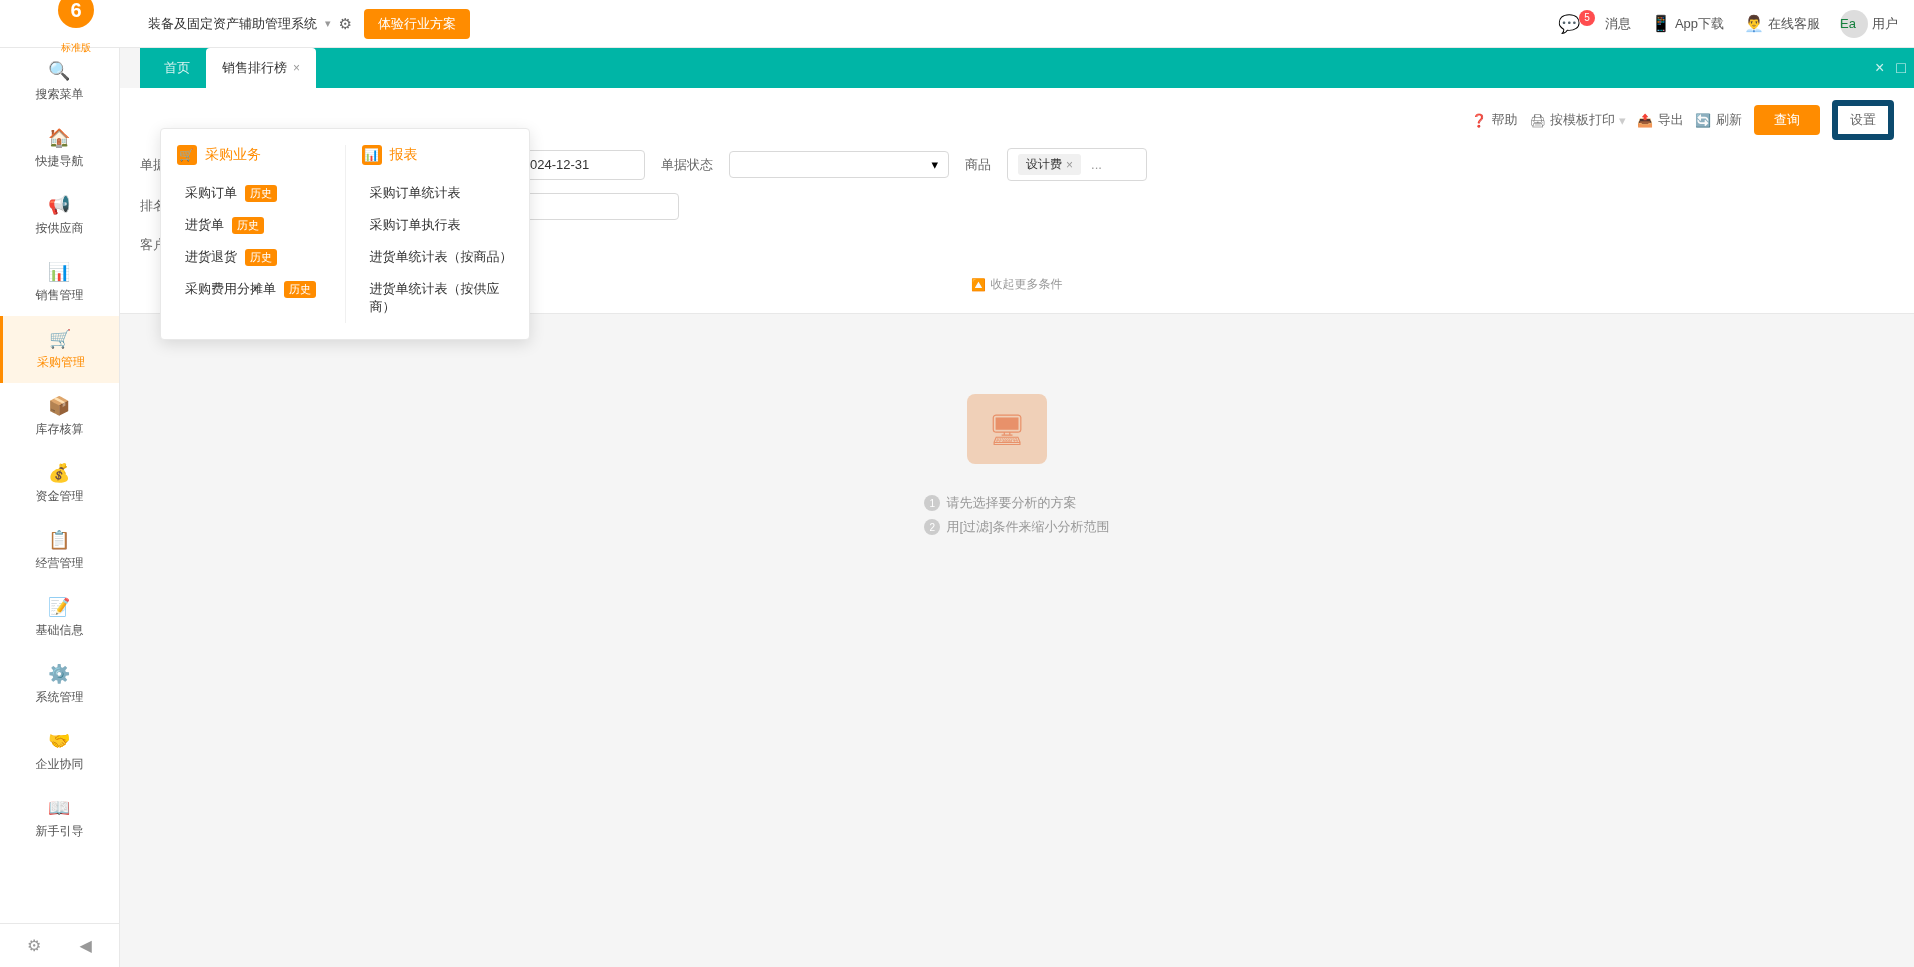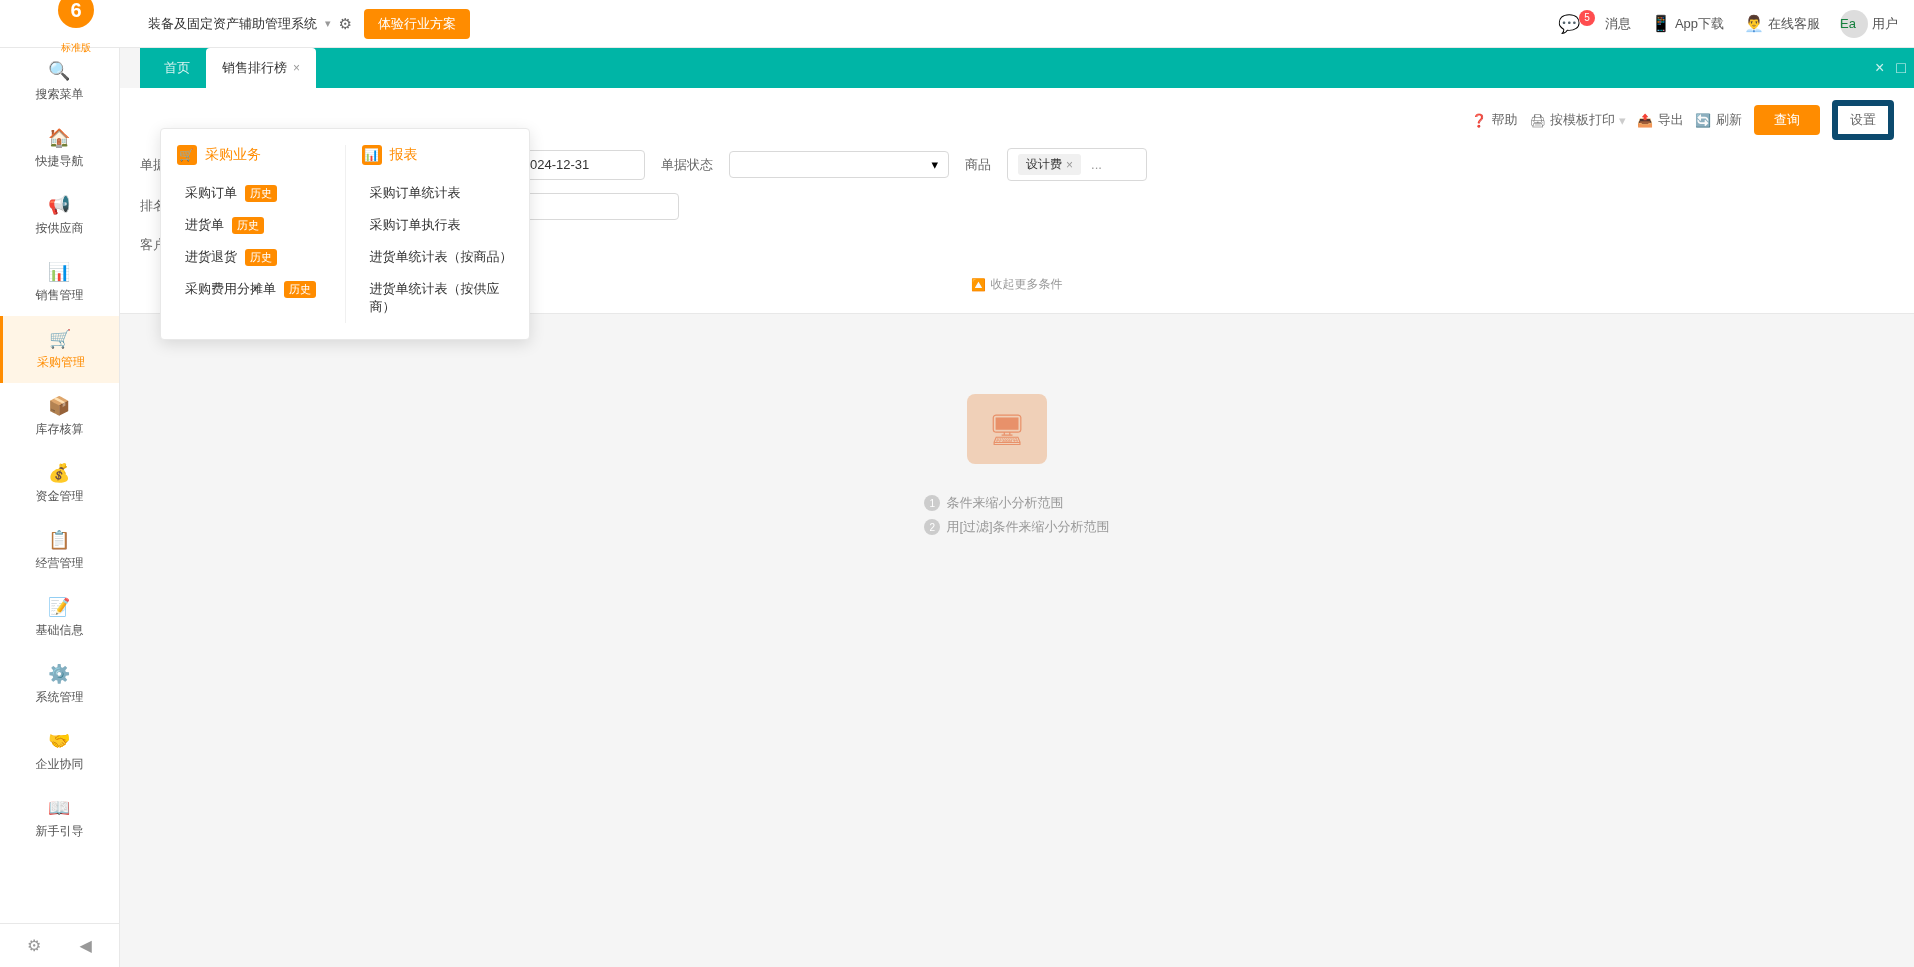--- a/index.html
+++ b/index.html
@@ -428,21 +428,21 @@
       </div>
     </div>
 
     <div class="empty-state">
       <div class="empty-icon">
         <div class="empty-icon-shape">🖥</div>
       </div>
       <ul class="empty-tips">
         <li>
           <span class="tip-num">1</span>
-          <span>条件来缩小分析范围</span>
+          <span>请先选择要分析的方案</span>
         </li>
         <li>
           <span class="tip-num">2</span>
           <span>用[过滤]条件来缩小分析范围</span>
         </li>
       </ul>
     </div>
 
     <div class="dropdown-menu">
 

